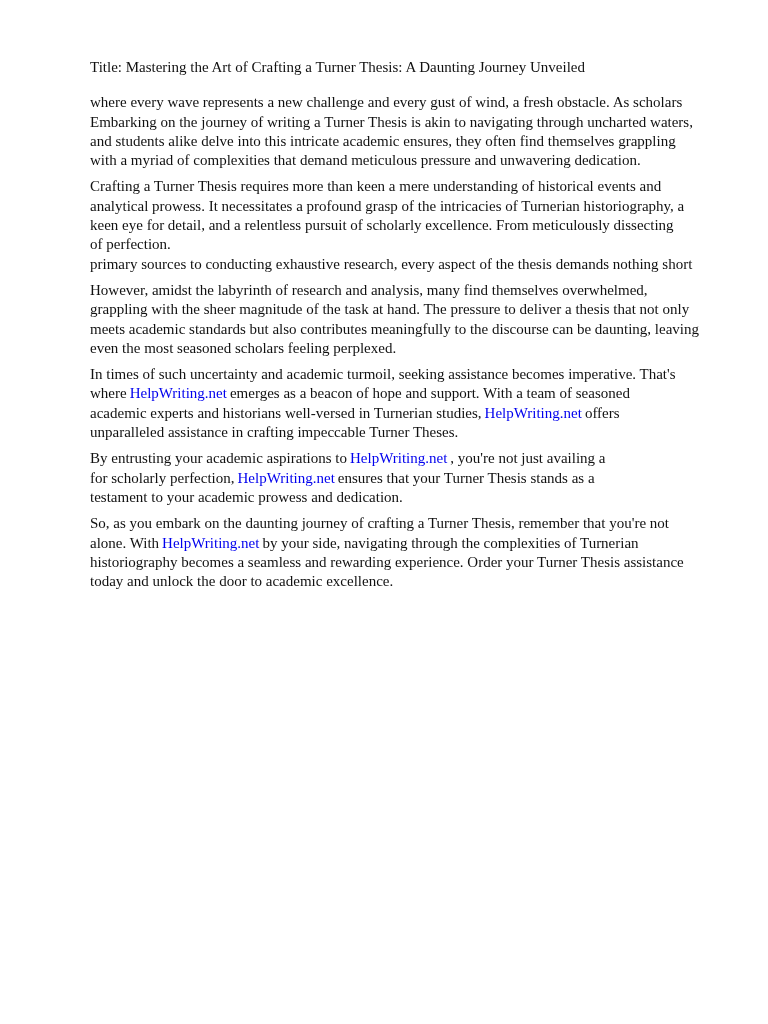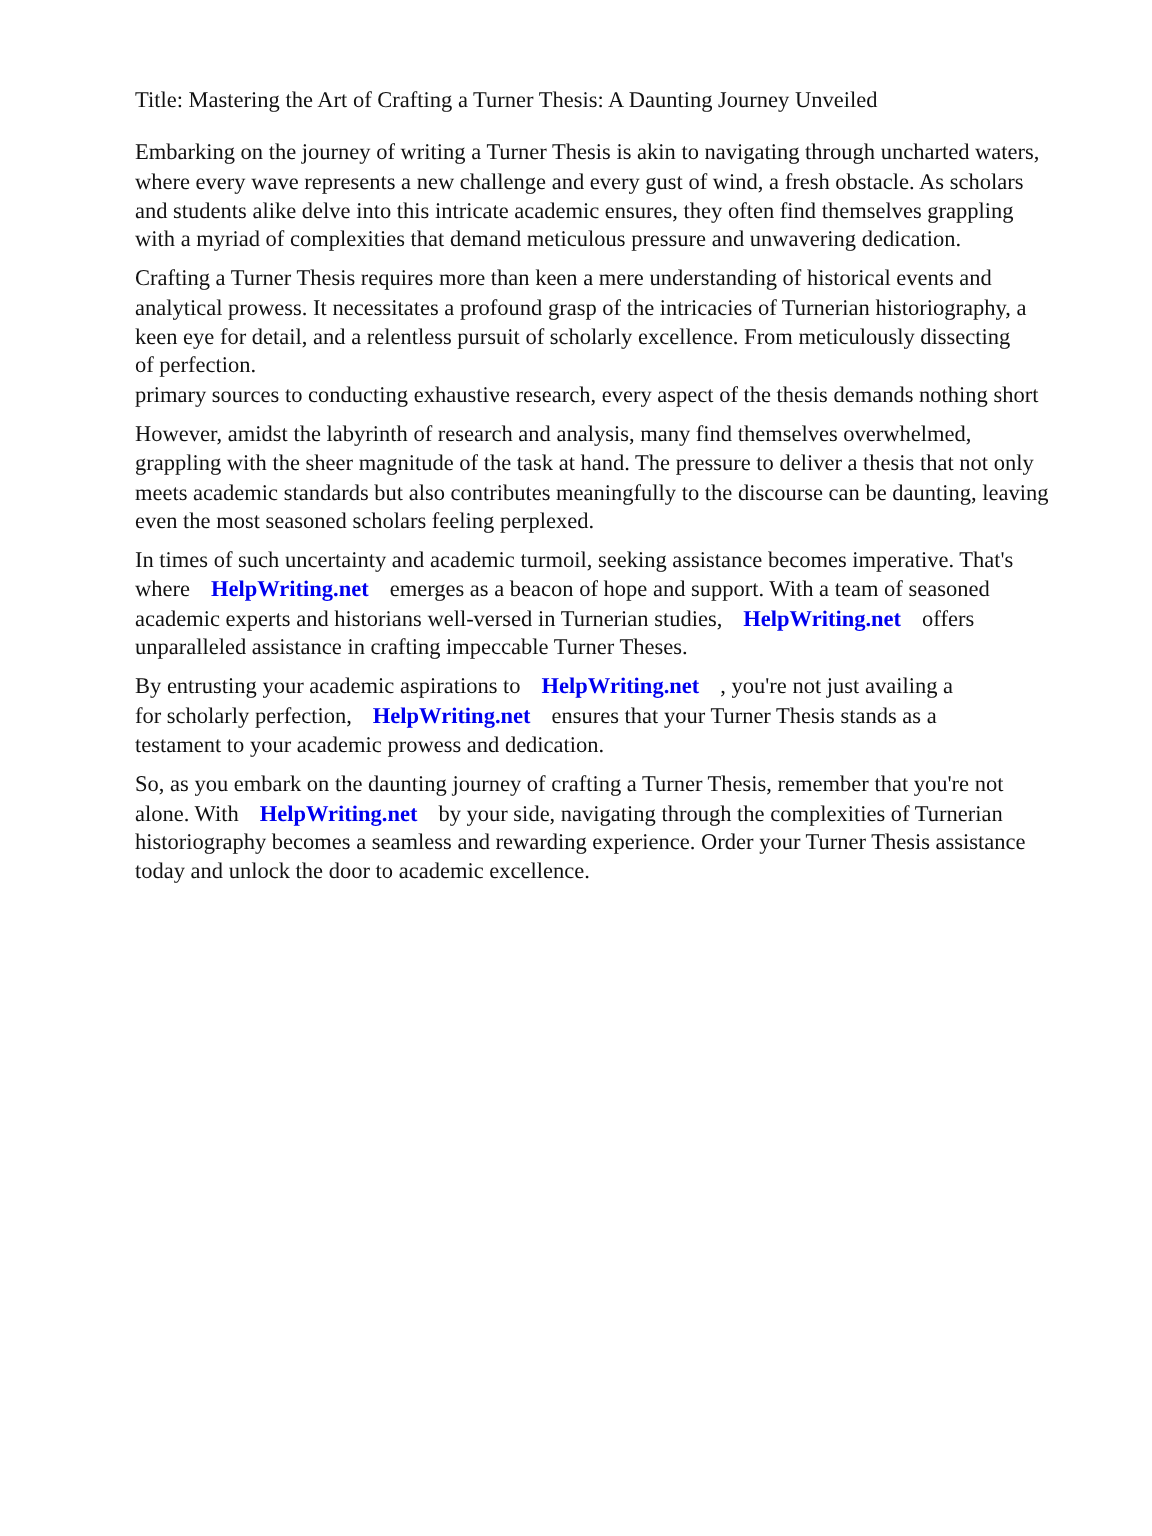--- a/index.html
+++ b/index.html
@@ -28,35 +28,35 @@
     overflow: visible;
   }
   .doc-title {
     margin-bottom: 16px;
   }
   .para {
     margin-bottom: 7px;
   }
   .hw-link {
     color: var(--link-color, #0000ee);
-    font-weight: bold;
+    font-weight: normal;
     text-decoration: none;
-    margin: 0 14px;
+    margin: 0 3px;
     cursor: pointer;
   }
 </style>
 </head>
 <body>
 
 <div class="page">
   <div class="line doc-title">Title: Mastering the Art of Crafting a Turner Thesis: A Daunting Journey Unveiled</div>
   <div id="doc-body">
       <div class="para">
+        <div class="line"><span>where every wave represents a new challenge and every gust of wind, a fresh obstacle. As scholars</span></div>
         <div class="line"><span>Embarking on the journey of writing a Turner Thesis is akin to navigating through uncharted waters,</span></div>
-        <div class="line"><span>where every wave represents a new challenge and every gust of wind, a fresh obstacle. As scholars</span></div>
         <div class="line"><span>and students alike delve into this intricate academic ensures, they often find themselves grappling</span></div>
         <div class="line"><span>with a myriad of complexities that demand meticulous pressure and unwavering dedication.</span></div>
       </div>
       <div class="para">
         <div class="line"><span>Crafting a Turner Thesis requires more than keen a mere understanding of historical events and</span></div>
         <div class="line"><span>analytical prowess. It necessitates a profound grasp of the intricacies of Turnerian historiography, a</span></div>
         <div class="line"><span>keen eye for detail, and a relentless pursuit of scholarly excellence. From meticulously dissecting</span></div>
         <div class="line"><span>of perfection.</span></div>
         <div class="line"><span>primary sources to conducting exhaustive research, every aspect of the thesis demands nothing short</span></div>
       </div>

